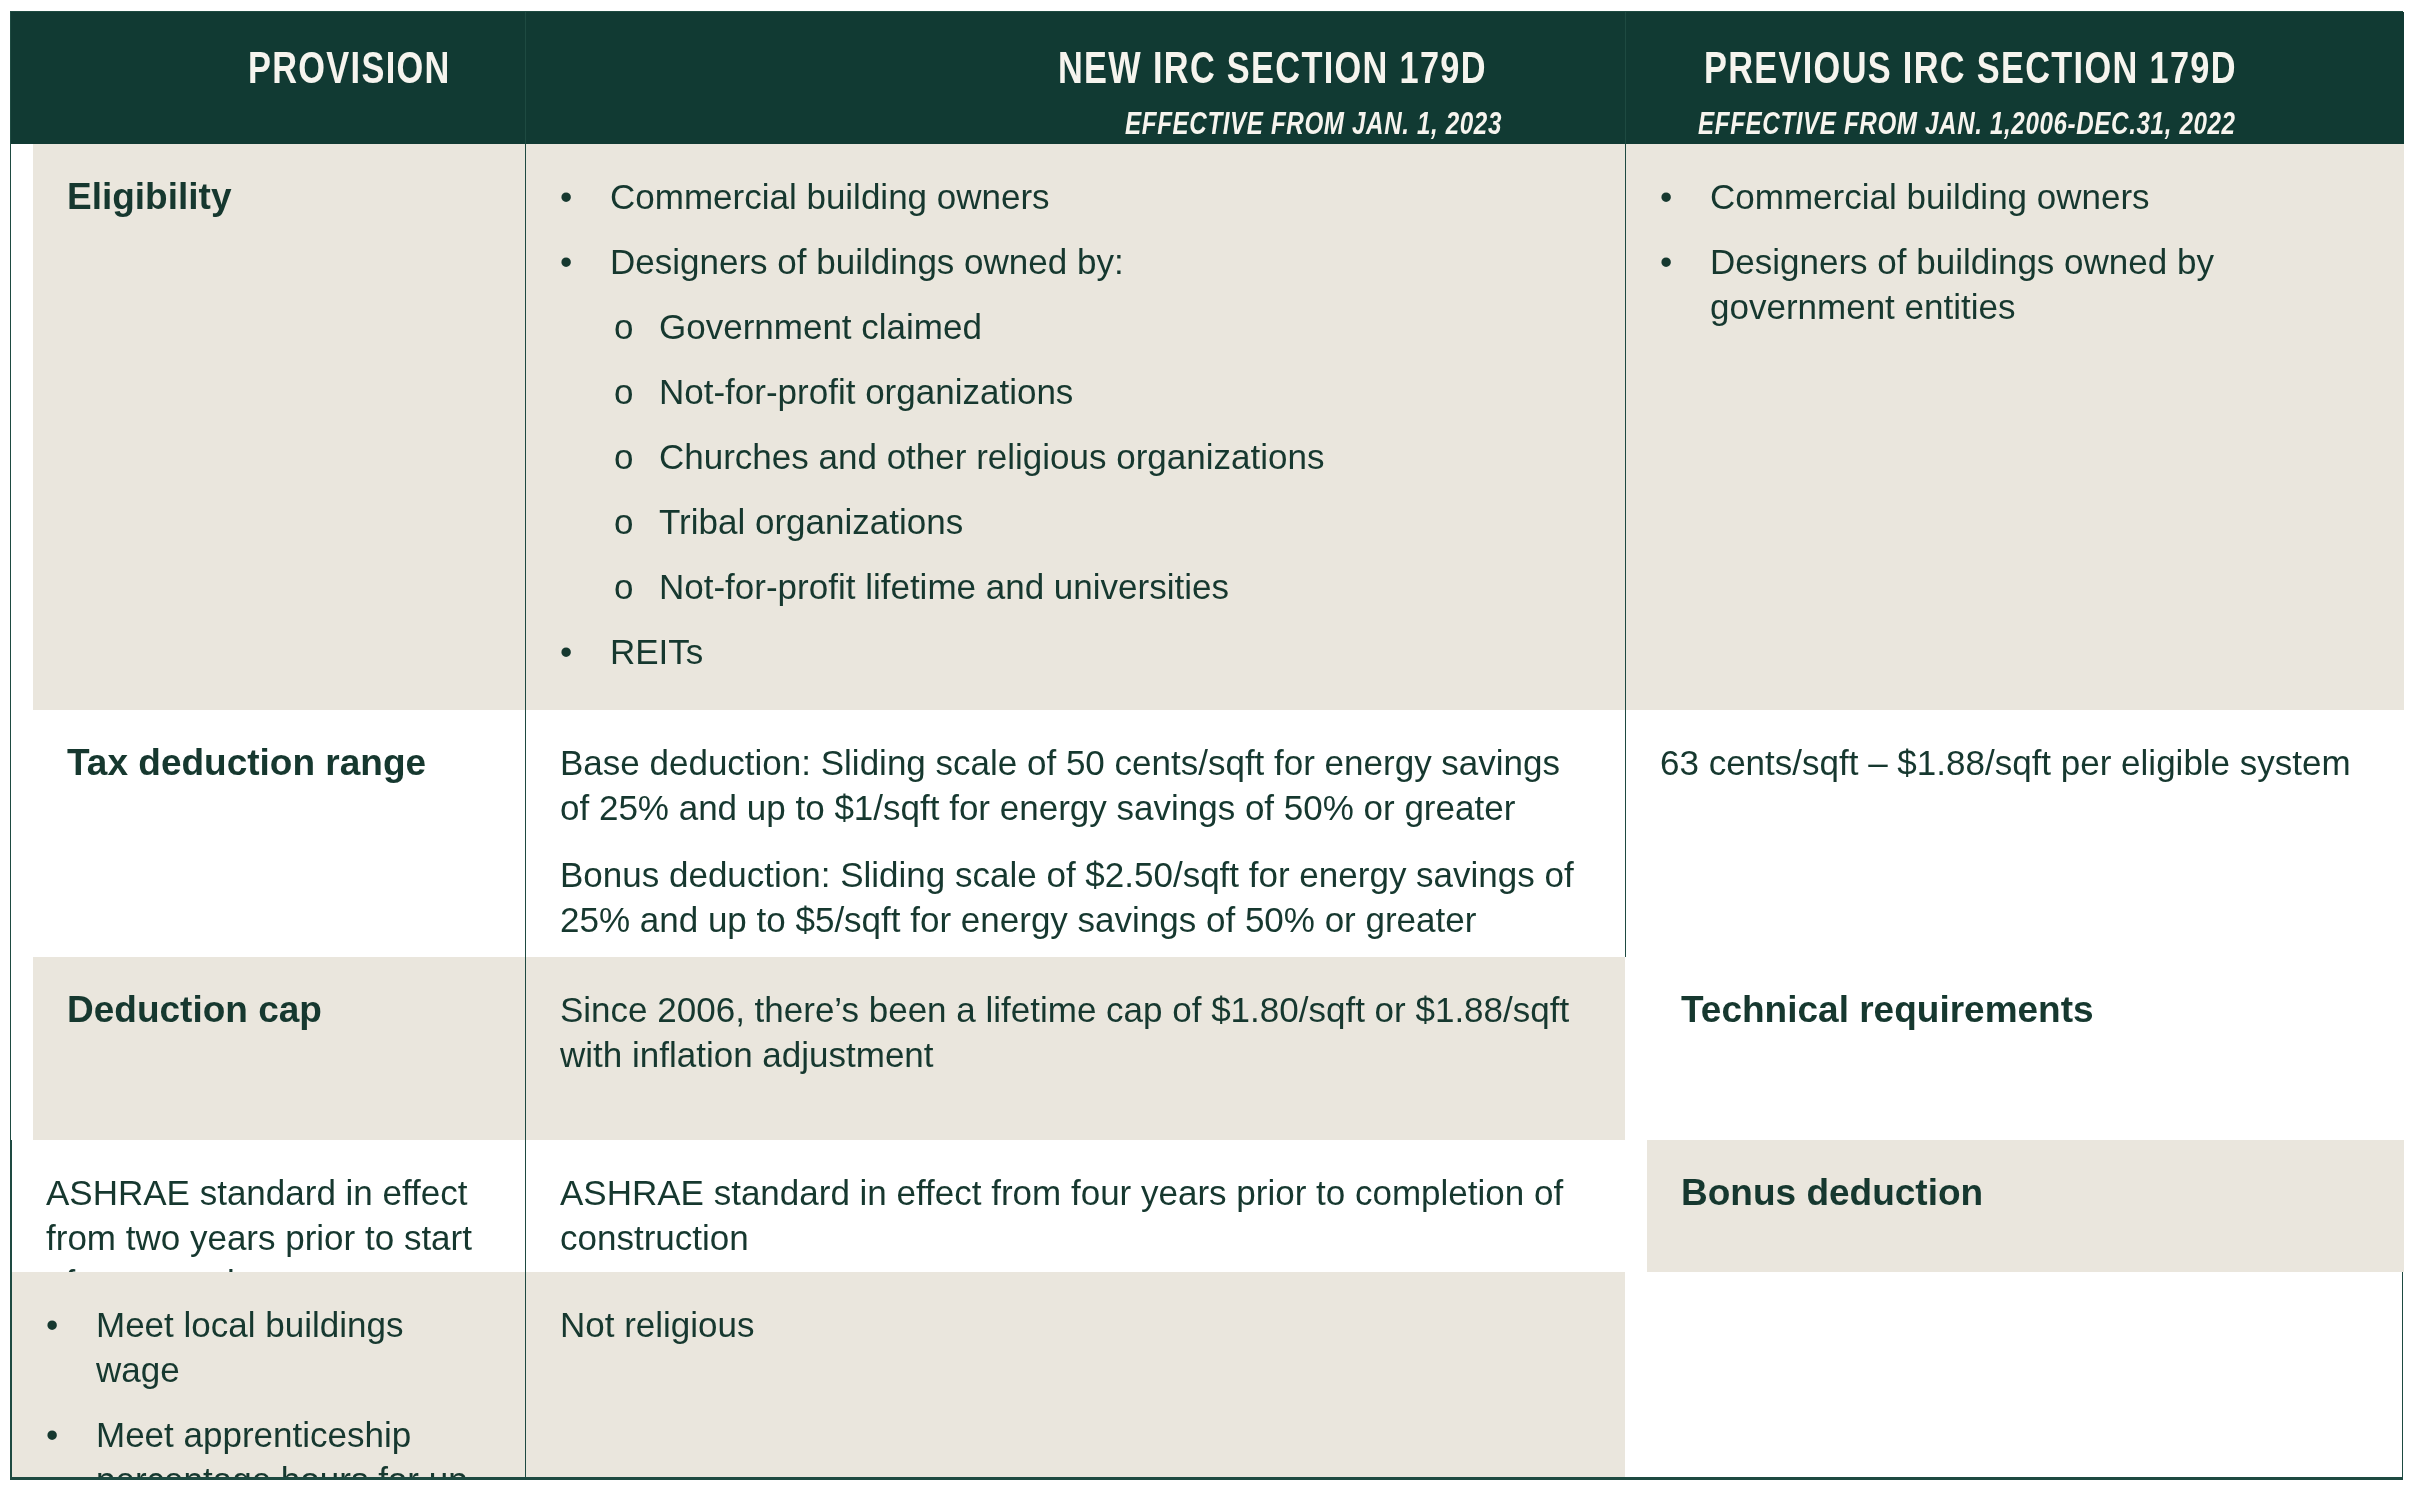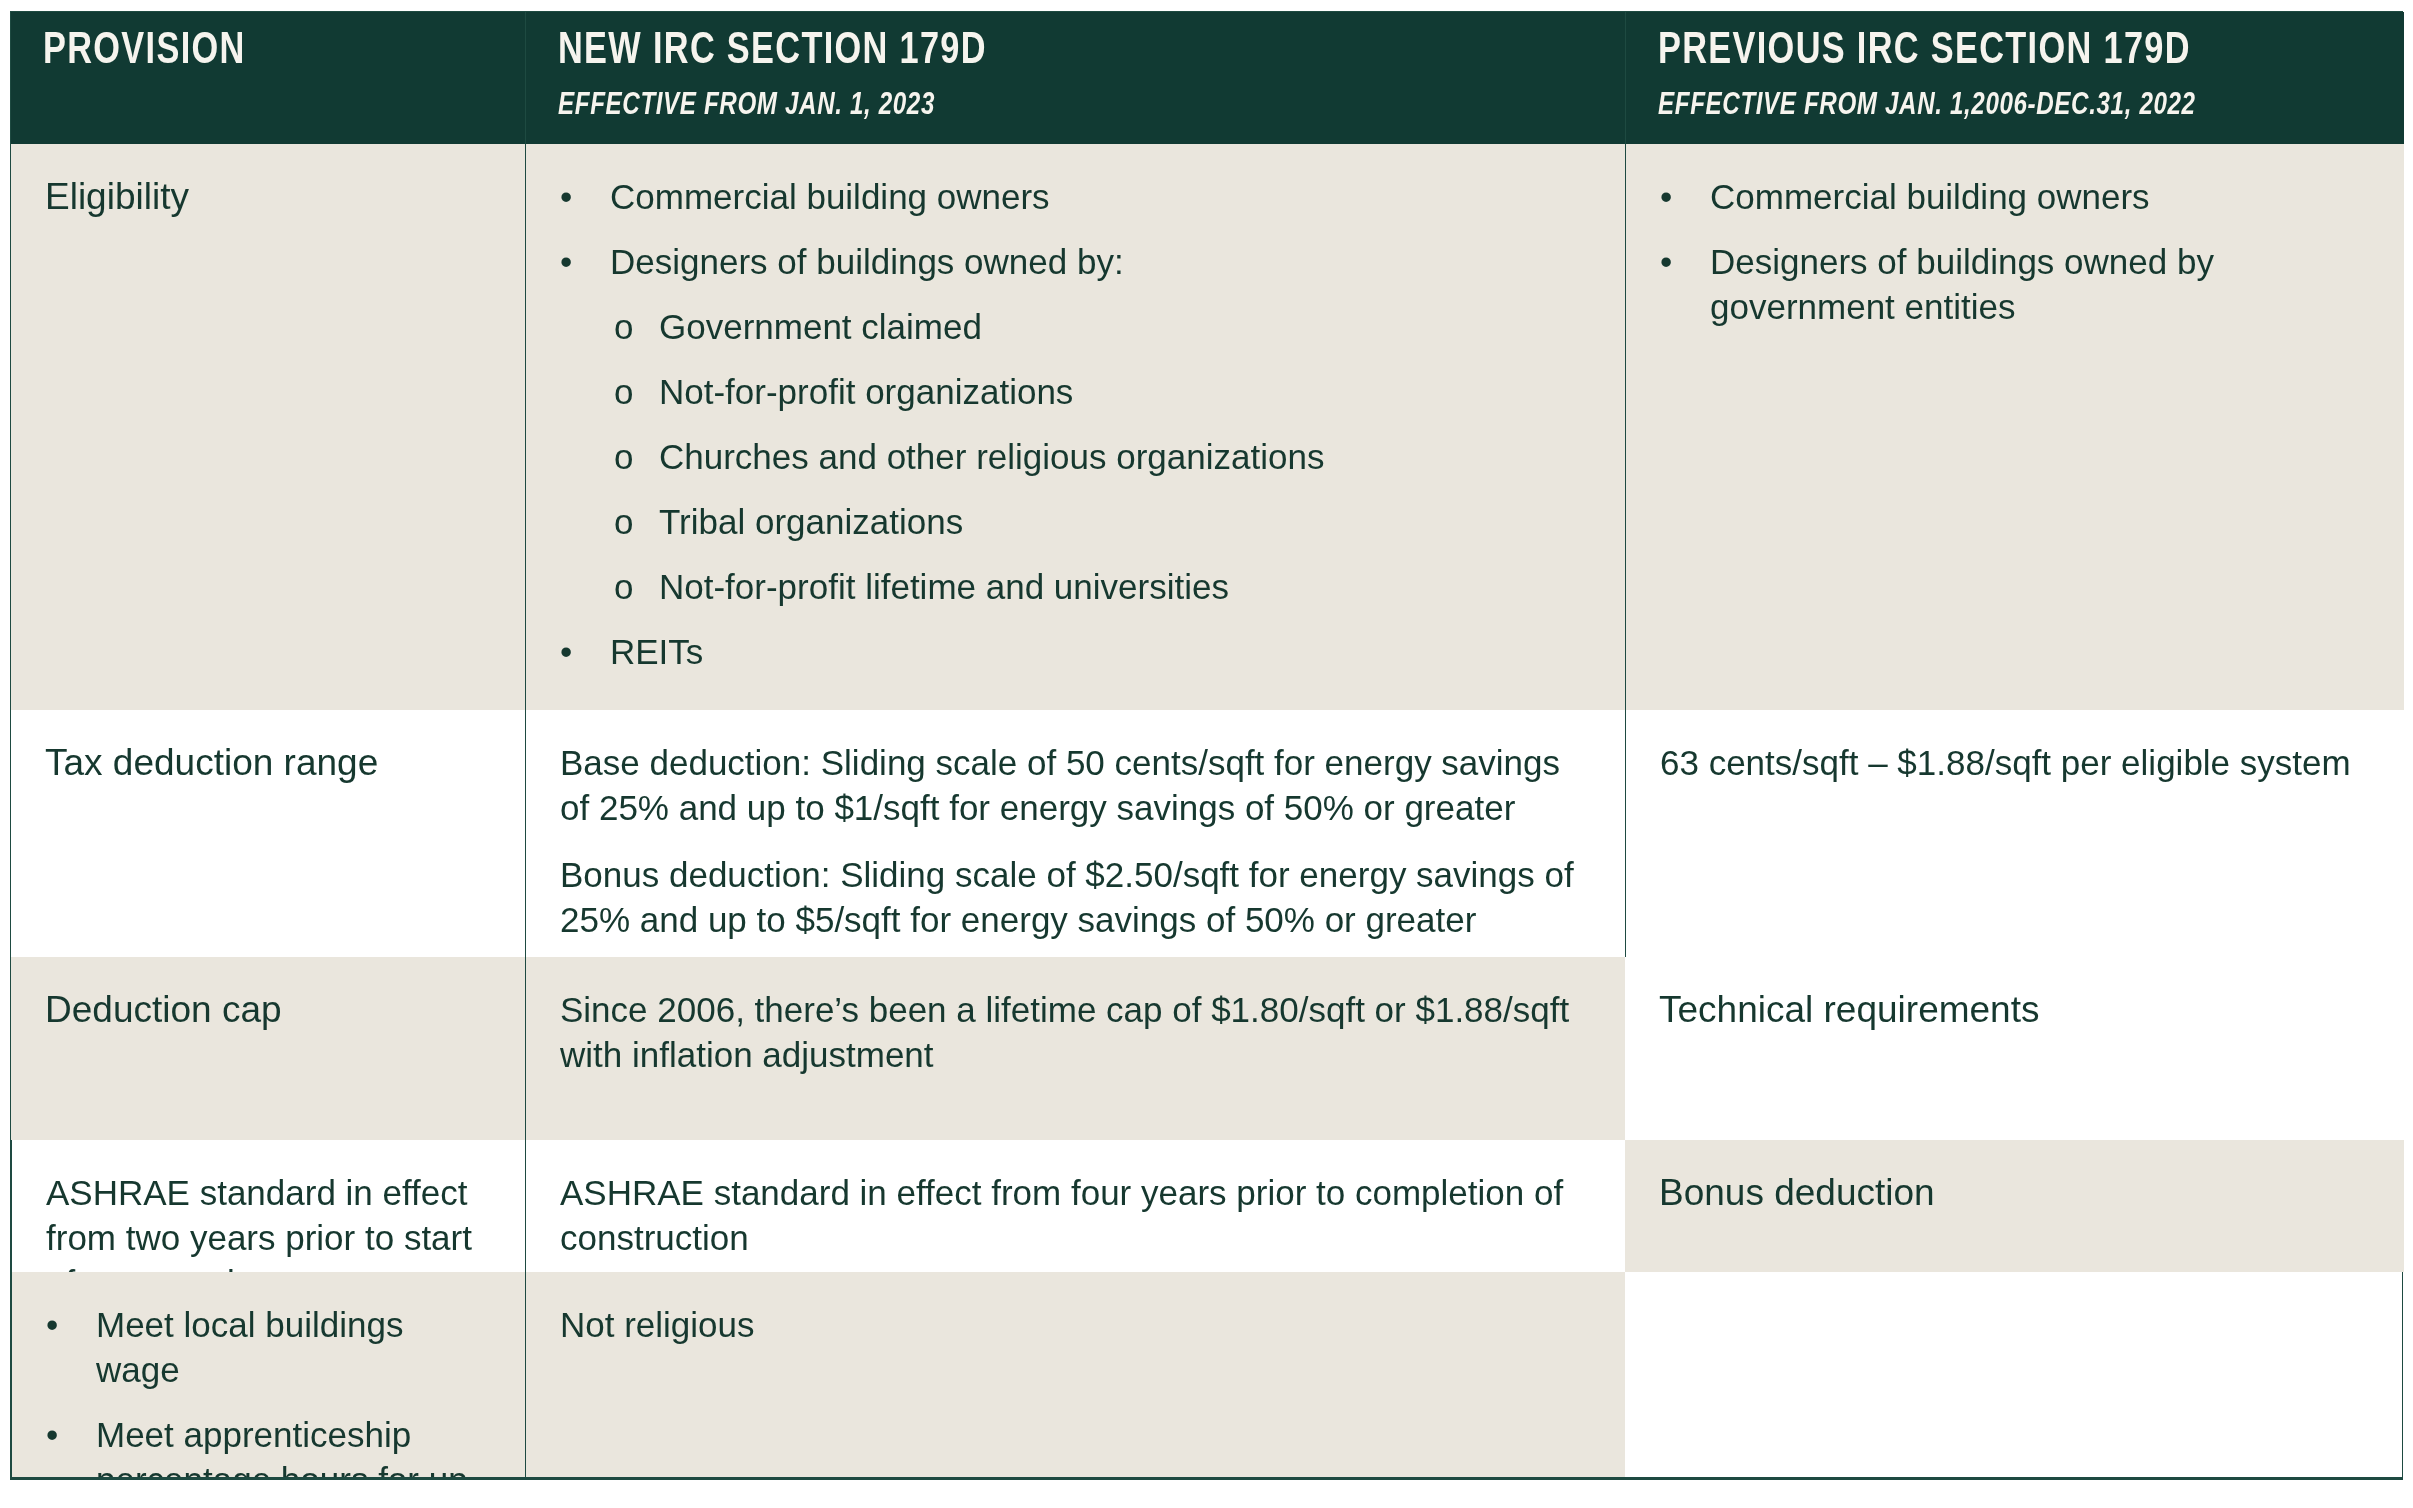--- a/index.html
+++ b/index.html
@@ -31,21 +31,22 @@
     background:var(--row-bg);
   }
   .cell{overflow:hidden;}
   .col2,.col3{border-left:1.7px solid var(--border);}
   .beige{background:var(--row-alt-bg);}
   .white{background:var(--row-bg);}
 
   .head{
     background:var(--header-bg);
     color:var(--header-text);
-    padding:11px 17px 0 32px;
+    padding:31px 17px 0 32px;
+    text-align:right;
   }
   .head-title{
     display:inline-block;
     font-size:44px;
     font-weight:700;
     letter-spacing:1.7px;
     transform:scaleX(0.78);
     transform-origin:left center;
     white-space:nowrap;
   }
@@ -57,22 +58,23 @@
     font-style:italic;
     letter-spacing:0.8px;
     transform:scaleX(0.78);
     transform-origin:left center;
     white-space:nowrap;
   }
 
   .prov{
     padding:30px 25px 0 34px;
     font-size:37px;
-    font-weight:400;
+    font-weight:700;
     line-height:45px;
+    margin-left:22px;
   }
   .content{
     padding:30px 37px 0 34px;
     font-size:35px;
     line-height:45px;
   }
   .para{margin-bottom:22px;}
   .para b{font-weight:400;}
   .li{display:flex;margin-bottom:20px;}
   .li .mk{flex:none;width:50px;}

